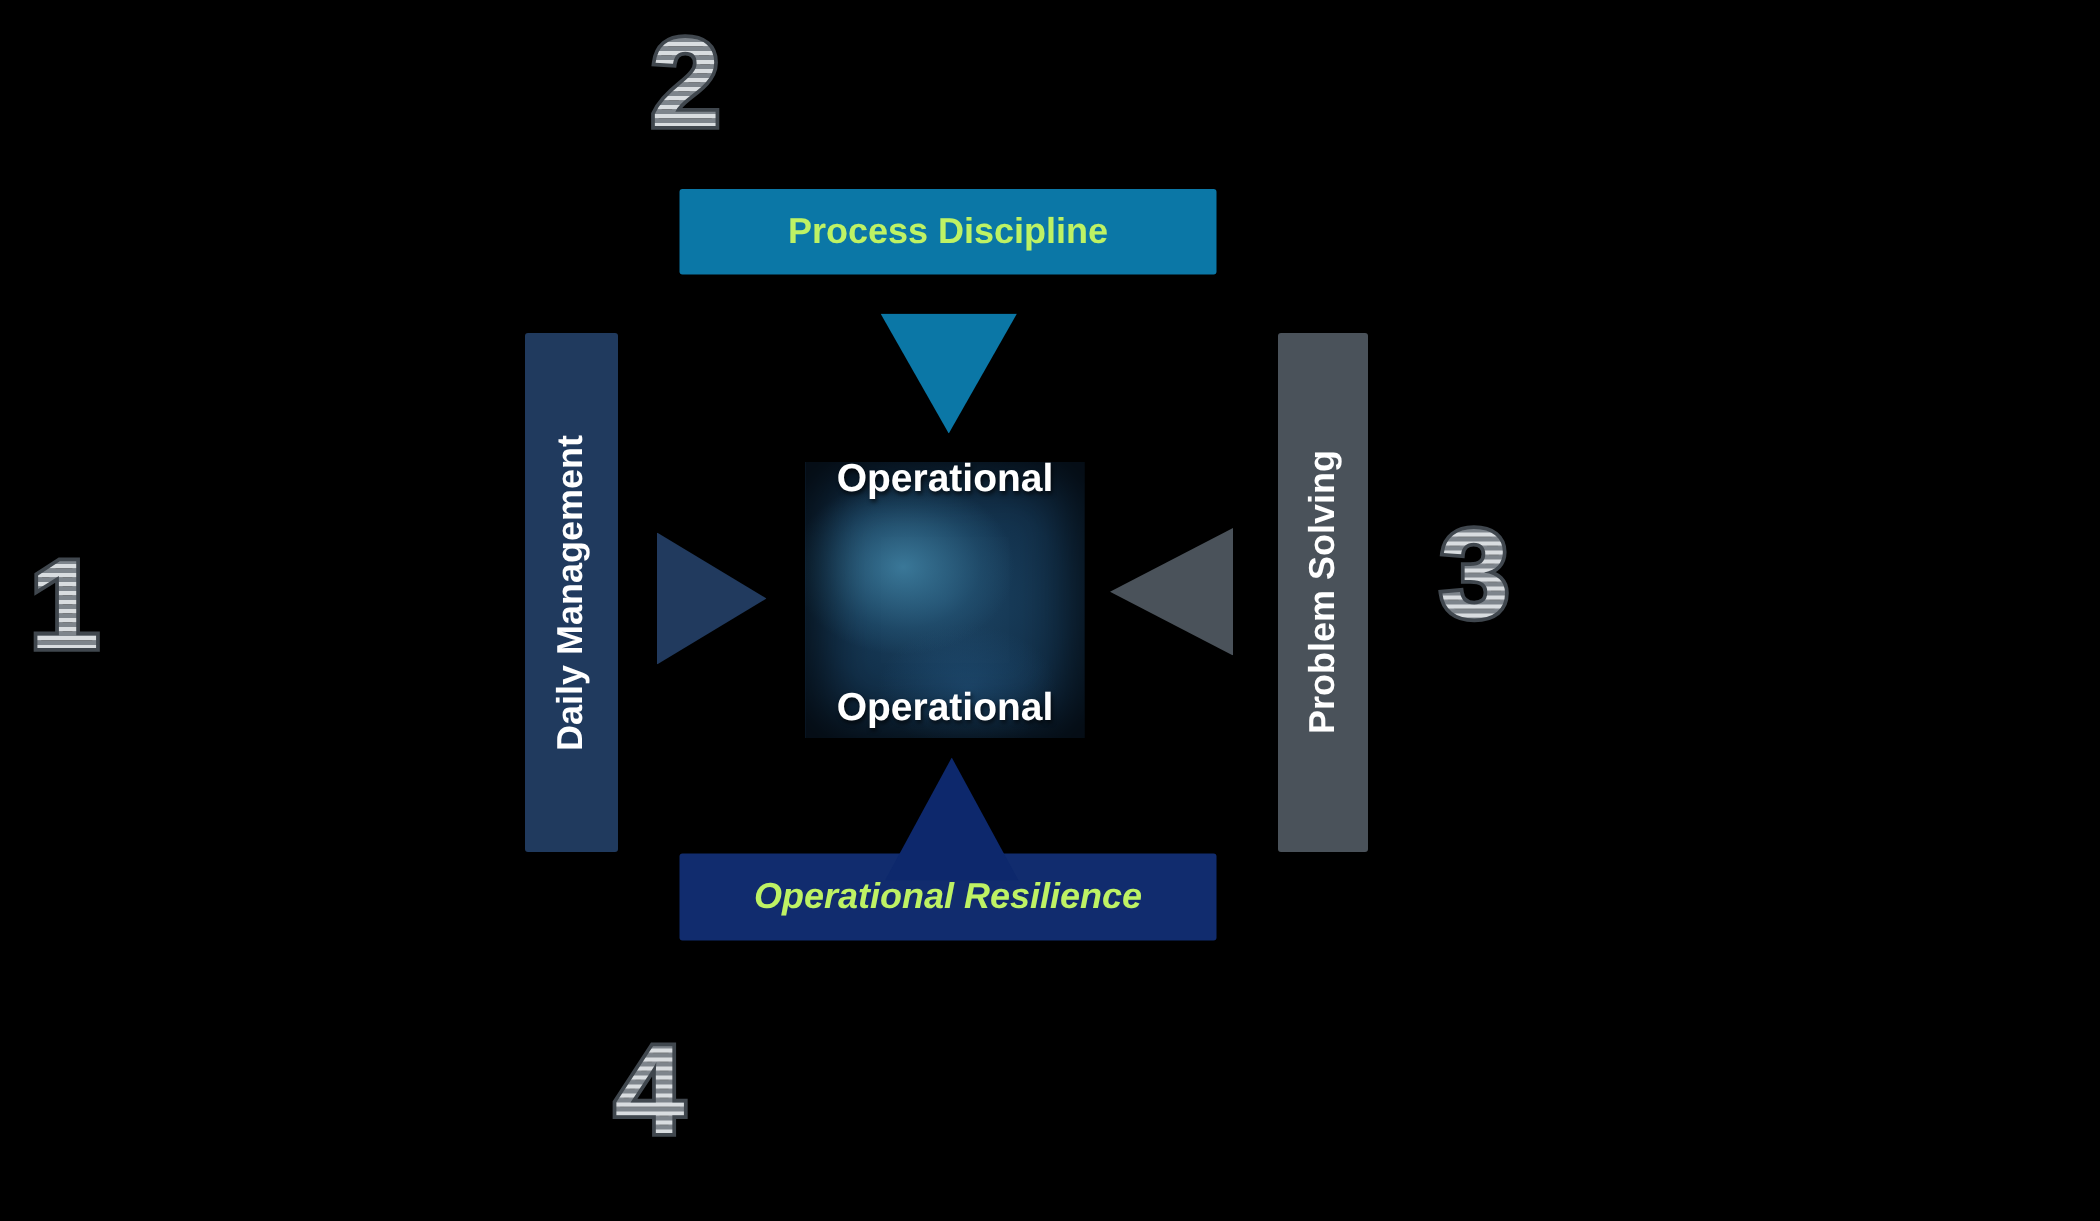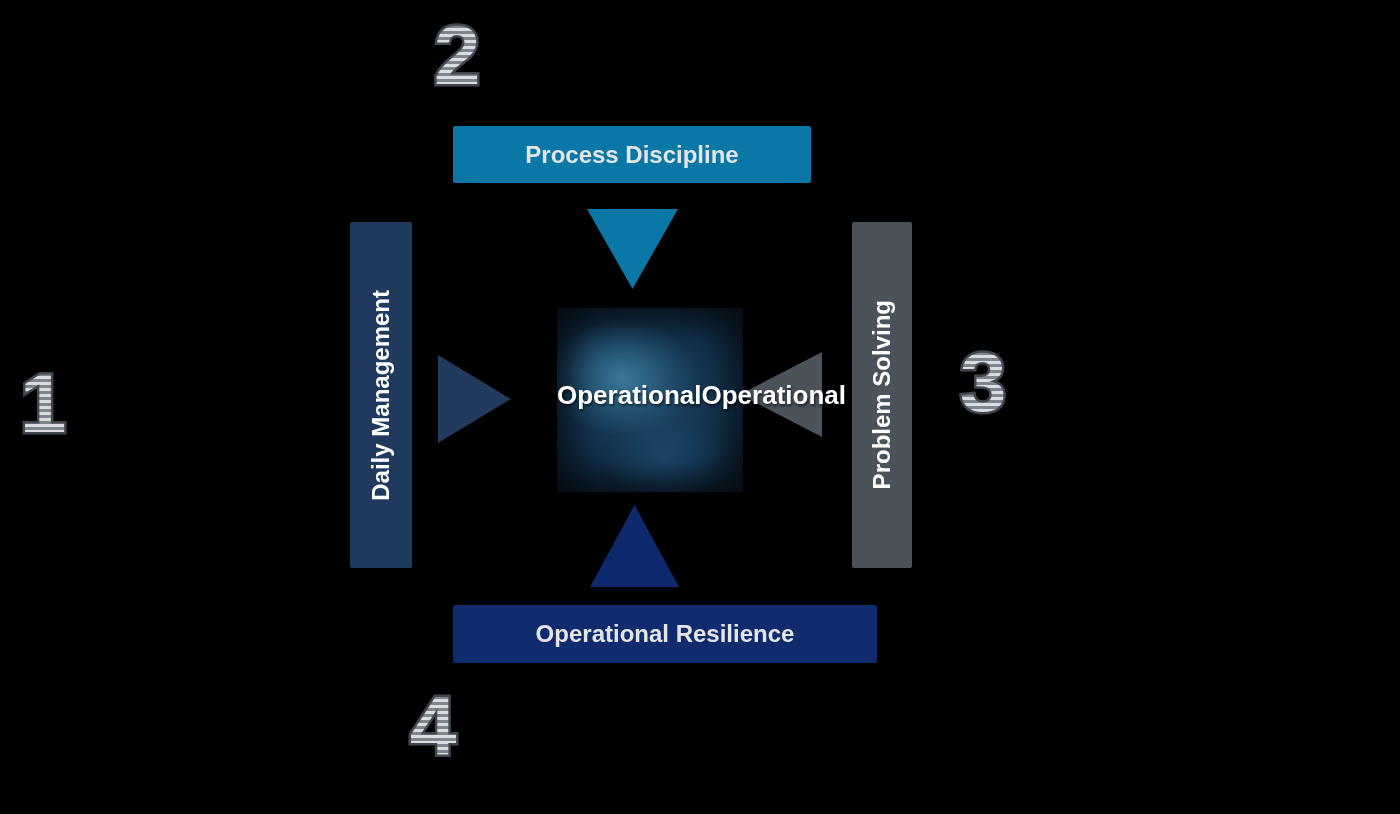--- a/index.html
+++ b/index.html
@@ -22,33 +22,34 @@
     display: flex;
     align-items: center;
     justify-content: center;
     border-radius: 2px;
   }
   .bar-top {
     left: 453px; top: 126px; width: 358px; height: 57px;
     background: #0b77a6;
   }
   .bar-bottom {
-    left: 453px; top: 605px; width: 424px; height: 58px;
+    left: 453px; top: 569px; width: 358px; height: 58px;
     background: #112c6e;
+    font-style: italic;
   }
   .bar-left {
     left: 350px; top: 222px; width: 62px; height: 346px;
     background: #203a5e;
   }
   .bar-right {
     left: 852px; top: 222px; width: 60px; height: 346px;
     background: #4a525a;
   }
   .hlabel {
-    color: #e5e5e5;
+    color: #bef264;
     font-size: 24px;
     font-weight: bold;
     white-space: nowrap;
   }
   .vlabel {
     color: #ffffff;
     font-size: 24px;
     font-weight: bold;
     white-space: nowrap;
     writing-mode: vertical-rl;
@@ -82,24 +83,23 @@
   .center-square {
     position: absolute;
     left: 537px; top: 308px; width: 186px; height: 184px;
     background:
       radial-gradient(95px 75px at 35% 38%, rgba(64, 130, 163, 0.85), rgba(38, 88, 120, 0.45) 55%, rgba(0,0,0,0) 78%),
       radial-gradient(85px 60px at 58% 82%, rgba(35, 85, 128, 0.55), rgba(0,0,0,0) 70%),
       radial-gradient(150px 130px at 50% 50%, #1d4666, #12304a 55%, #0a1b2c 88%),
       #0a1b2c;
     box-shadow: inset 0 0 32px 12px rgba(0, 0, 0, 0.55);
     display: flex;
-    flex-direction: row;
+    flex-direction: column;
     align-items: center;
     justify-content: space-between;
-    margin-left: 20px;
   }
   .center-square .line {
     color: #ffffff;
     font-size: 26px;
     font-weight: bold;
     line-height: 31px;
     text-shadow: 1px 2px 3px rgba(0,0,0,0.65);
     transform: translateY(-5px);
   }
 

